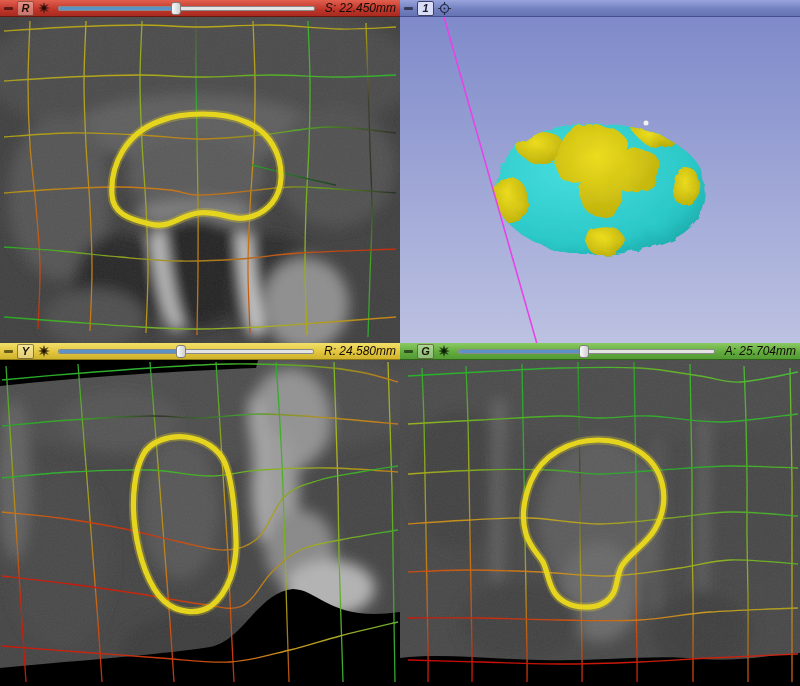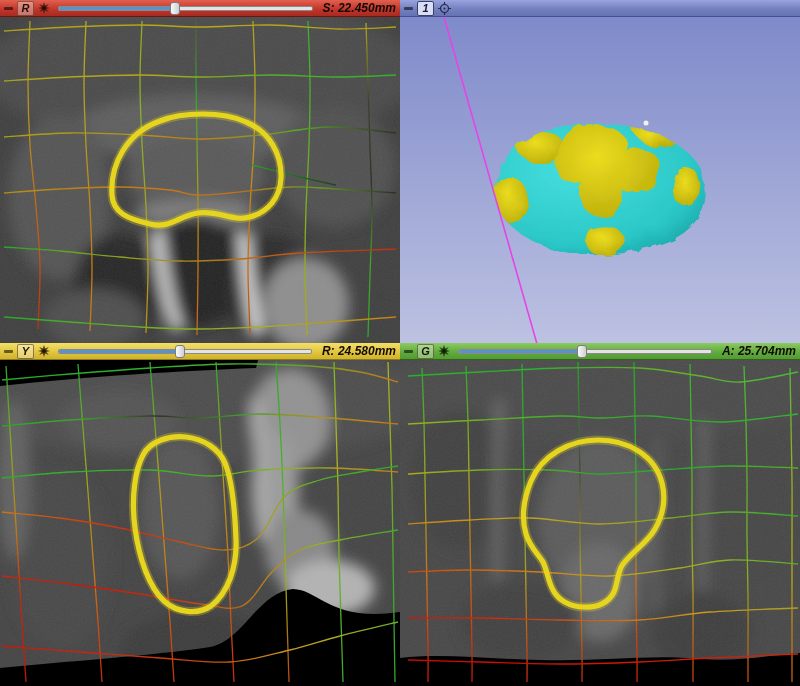--- a/index.html
+++ b/index.html
@@ -16,21 +16,21 @@
   .blue-bar{background:linear-gradient(#99a4dd,#7381c1 55%,#6673b3);border-bottom:1px solid #474f93;}
   .yellow-bar{background:linear-gradient(#f3e06a,#e1c43c 60%,#cfb22e);border-bottom:1px solid #8f7913;}
   .green-bar{background:linear-gradient(#8bca62,#60a93d 60%,#539a34);border-bottom:1px solid #2f641a;}
 
   .min{width:9px;height:3px;background:rgba(0,0,0,.55);border-radius:1px;flex:0 0 auto;}
   .badge{min-width:11px;height:13px;line-height:13px;text-align:center;
          font-style:italic;font-weight:700;font-size:11px;color:#1d1408;
          background:rgba(255,255,255,.35);border:1px solid rgba(60,40,10,.55);
          border-radius:2px;padding:0 2px;flex:0 0 auto;}
   .blue-bar .badge{background:#d9ddf8;border-color:#3c4064;color:#1a1a2a;}
-  .value{font-style:italic;font-weight:700;font-size:12px;color:#120b06;
+  .value{font-style:italic;font-weight:400;font-size:12px;color:#120b06;
          margin-left:2px;white-space:nowrap;flex:0 0 auto;}
   .slider{flex:1 1 auto;position:relative;height:13px;margin:0 4px;}
   .track{position:absolute;top:4px;left:0;right:0;height:5px;background:#e4e4e4;
          border:1px solid rgba(0,0,0,.4);border-radius:2px;box-sizing:border-box;overflow:hidden;}
   .fill{height:100%;background:#5b93c8;}
   .handle{position:absolute;top:0;width:10px;height:13px;
           background:linear-gradient(90deg,#fafafa,#cfcfcf);border:1px solid #7d7d7d;
           border-radius:3px;box-sizing:border-box;}
   .icon-svg{flex:0 0 auto;display:block;}
   svg.content{display:block;width:400px;height:326px;background:#3d3d3d;}

